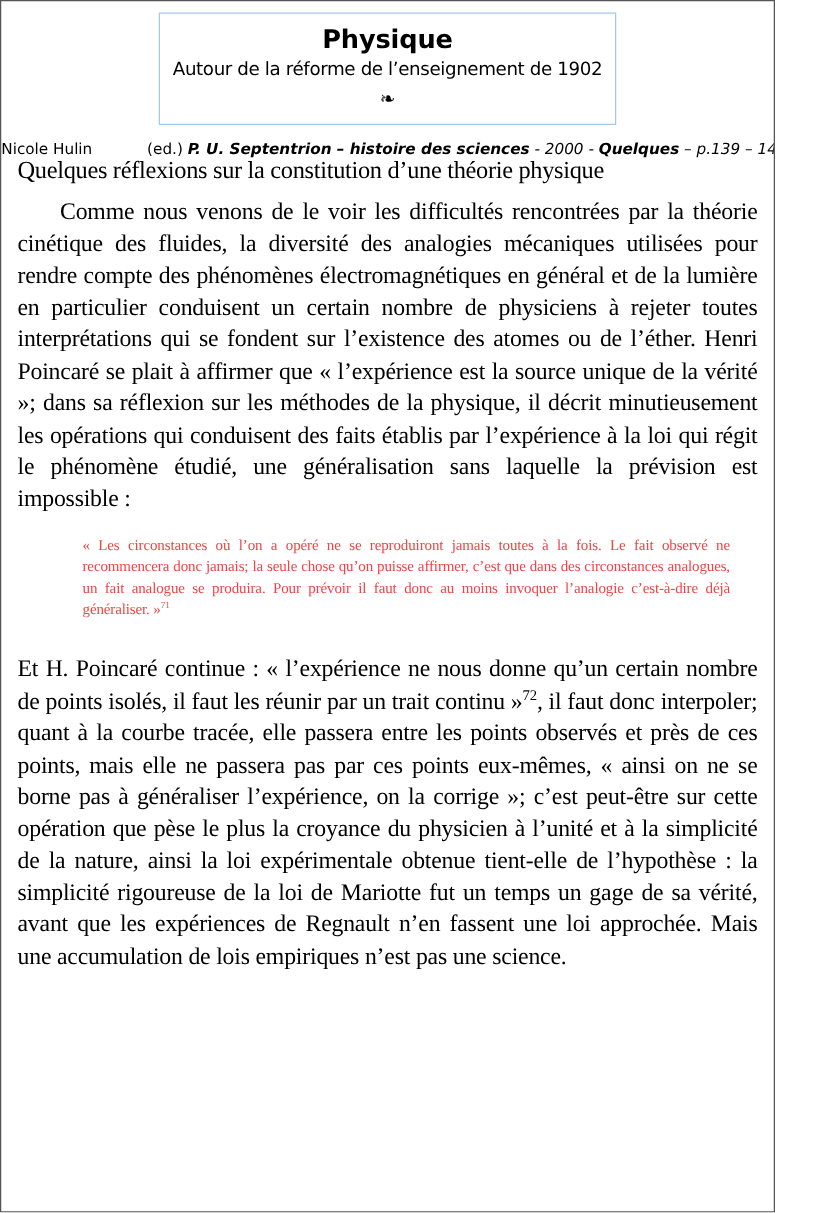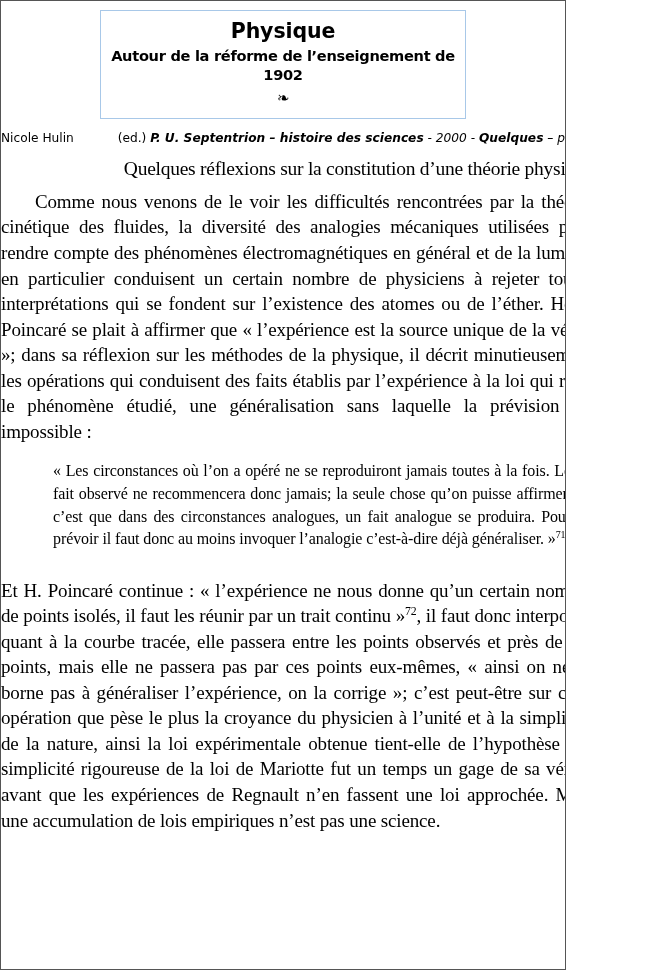--- a/index.html
+++ b/index.html
@@ -5,21 +5,21 @@
   html, body {
     margin: 0;
     padding: 0;
     background: #ffffff;
   }
   body {
     font-family: "Liberation Serif", serif;
   }
   .page {
     position: relative;
-    width: 566px;
+    width: 620px;
     height: 970px;
     box-sizing: border-box;
     background: #ffffff;
     border: 1px solid #555555;
     overflow: hidden;
   }
 
   
   .title-box {
     box-sizing: border-box;
@@ -32,21 +32,21 @@
   .title-main {
     font-family: "DejaVu Sans", sans-serif;
     font-weight: bold;
     font-size: 20.5px;
     line-height: 1.22;
     color: #000000;
     letter-spacing: -0.1px;
   }
   .title-sub {
     font-family: "DejaVu Sans", sans-serif;
-    font-weight: bold;
+    font-weight: normal;
     font-size: 14.6px;
     line-height: 1.3;
     margin-top: 3px;
     color: #000000;
     letter-spacing: -0.3px;
   }
   .ornament {
     font-size: 15px;
     line-height: 1;
     margin-top: 6px;
@@ -75,45 +75,43 @@
   .cit-i { font-style: italic; }
 
   
   .body-col {
     margin: 0 auto;
     width: 592px;
   }
   .section-heading {
     font-family: "Liberation Serif", serif;
     font-size: 19.5px;
-    margin-top: 13px;
     color: #000000;
     letter-spacing: -0.25px;
-    text-align: right;
   }
   .para {
     font-size: 19px;
     line-height: 1.345;
     text-align: justify;
     color: #000000;
     margin: 0;
     letter-spacing: -0.15px;
   }
   .para-first {
     margin-top: 9px;
     text-indent: 34px;
   }
   .para-second {
     margin-top: 0;
   }
   .blockquote {
-    font-size: 16px;
+    font-size: 12px;
     line-height: 1.41;
     text-align: justify;
-    color: #000000;
+    color: #ef4444;
     margin: 16px 22px 0 52px;
     letter-spacing: -0.1px;
   }
   sup {
     font-size: 0.62em;
     vertical-align: super;
     line-height: 0;
   }
   .gap-after-quote { height: 27px; }
 </style>

